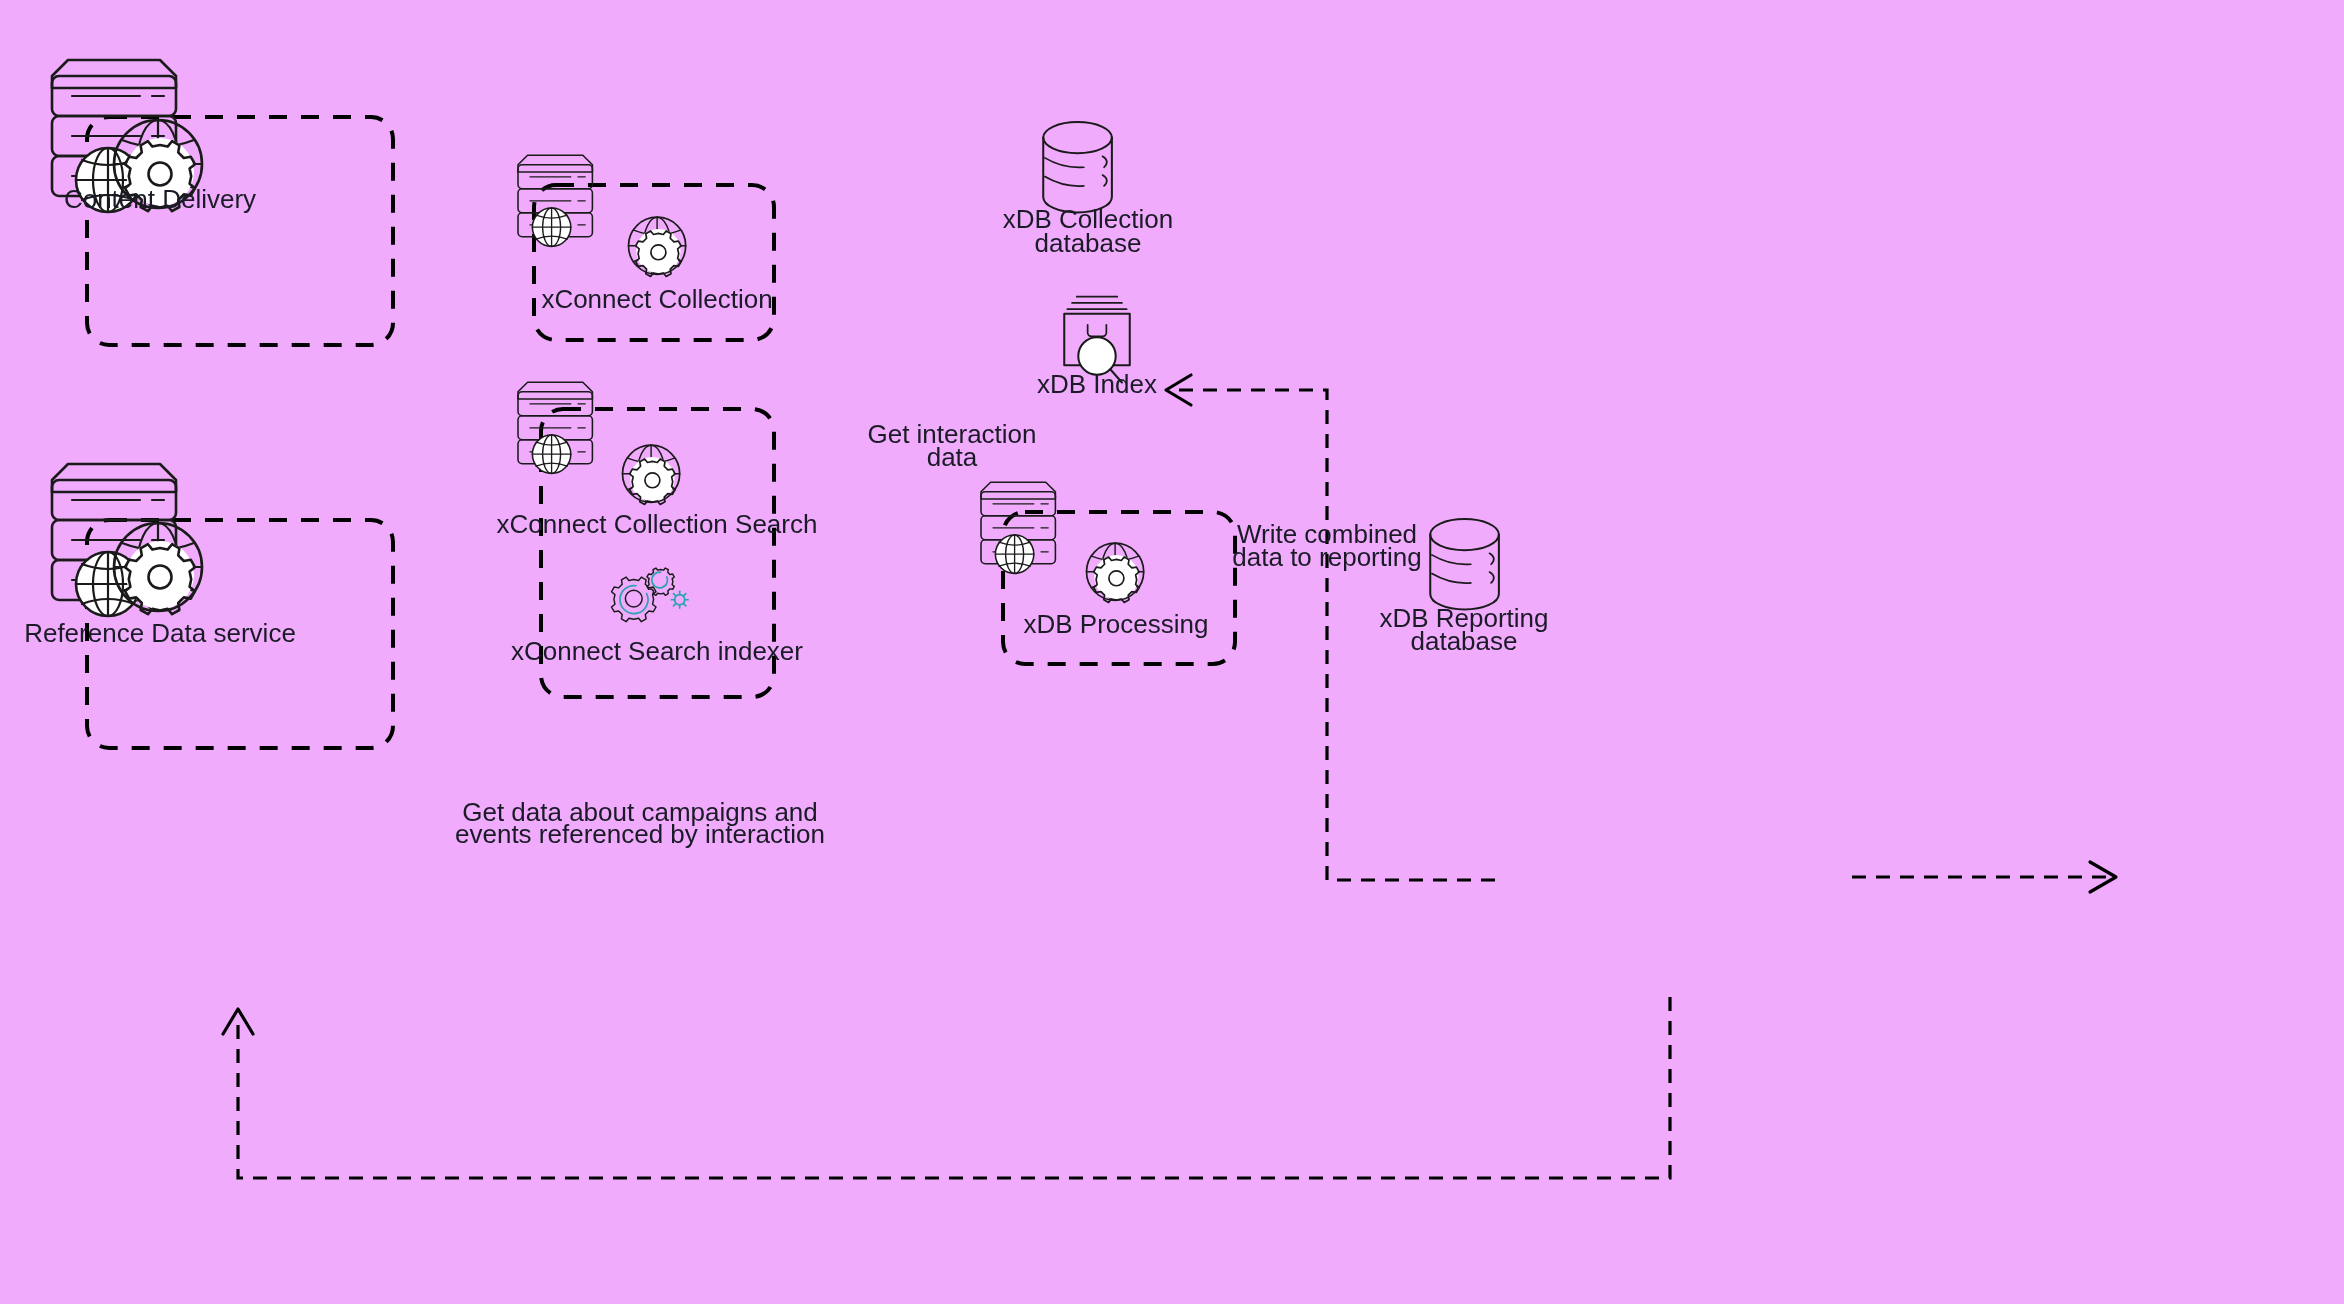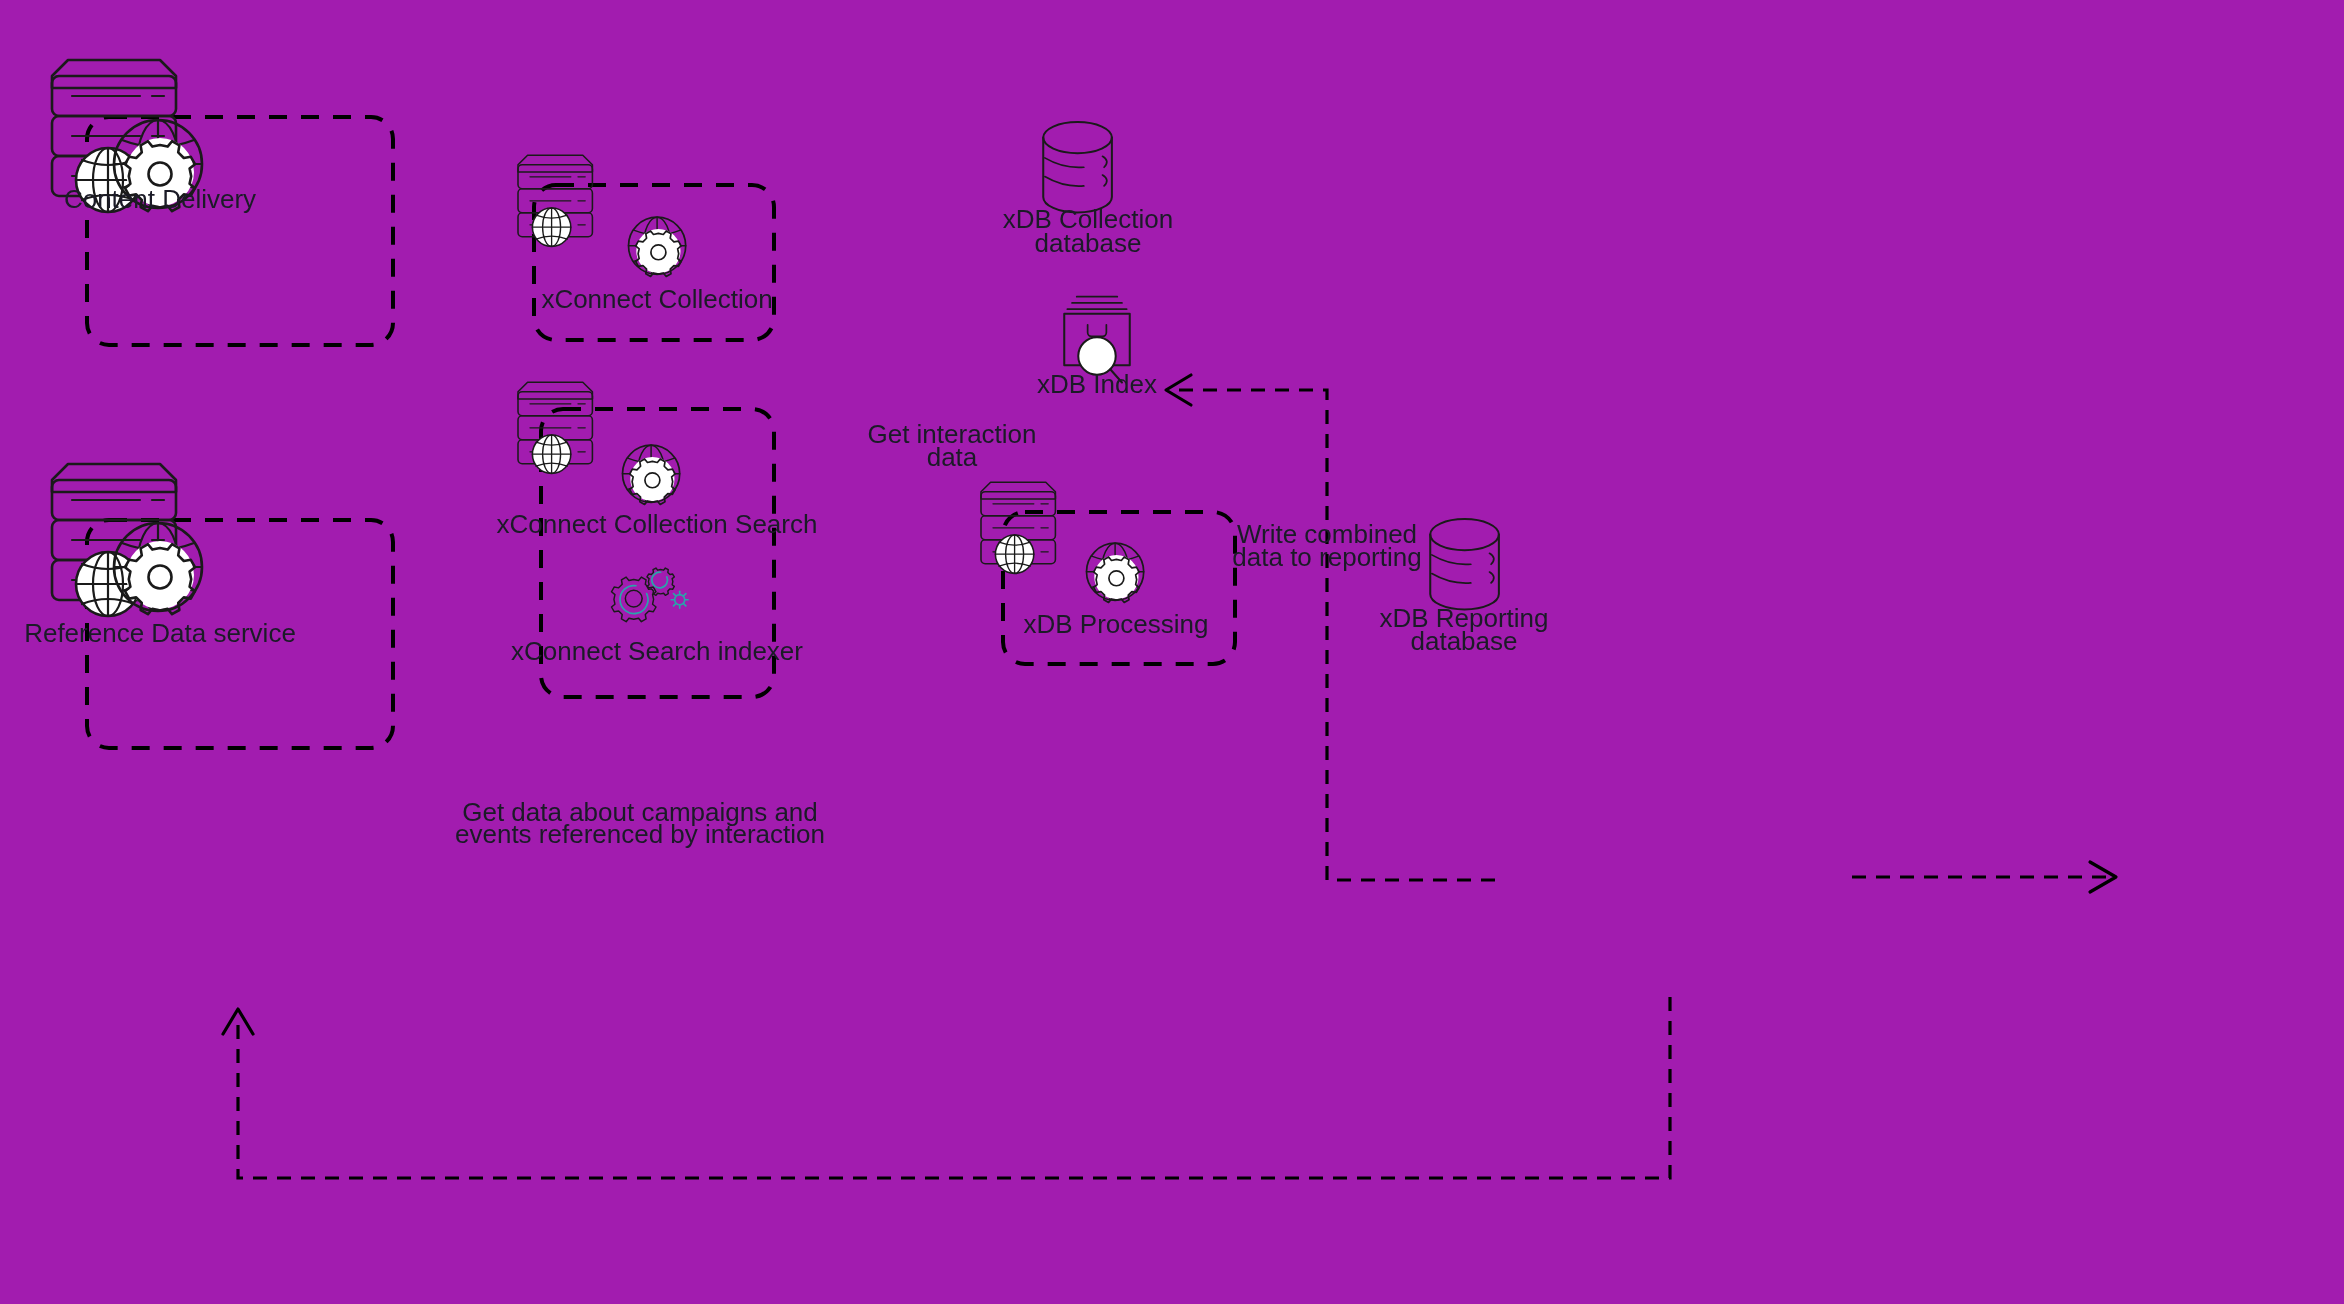--- a/index.html
+++ b/index.html
@@ -11,21 +11,21 @@
   body {
     font-family: "Liberation Sans", sans-serif;
     width: 2344px;
     height: 1304px;
     overflow: hidden;
   }
   #diagram-root {
     position: relative;
     width: 2344px;
     height: 1304px;
-    background: #a21caf;
+    background: #f0abfc;
   }
   svg.canvas {
     position: absolute;
     top: 0;
     left: 0;
     width: 2344px;
     height: 1304px;
   }
   .grp-box {
     fill: none;

